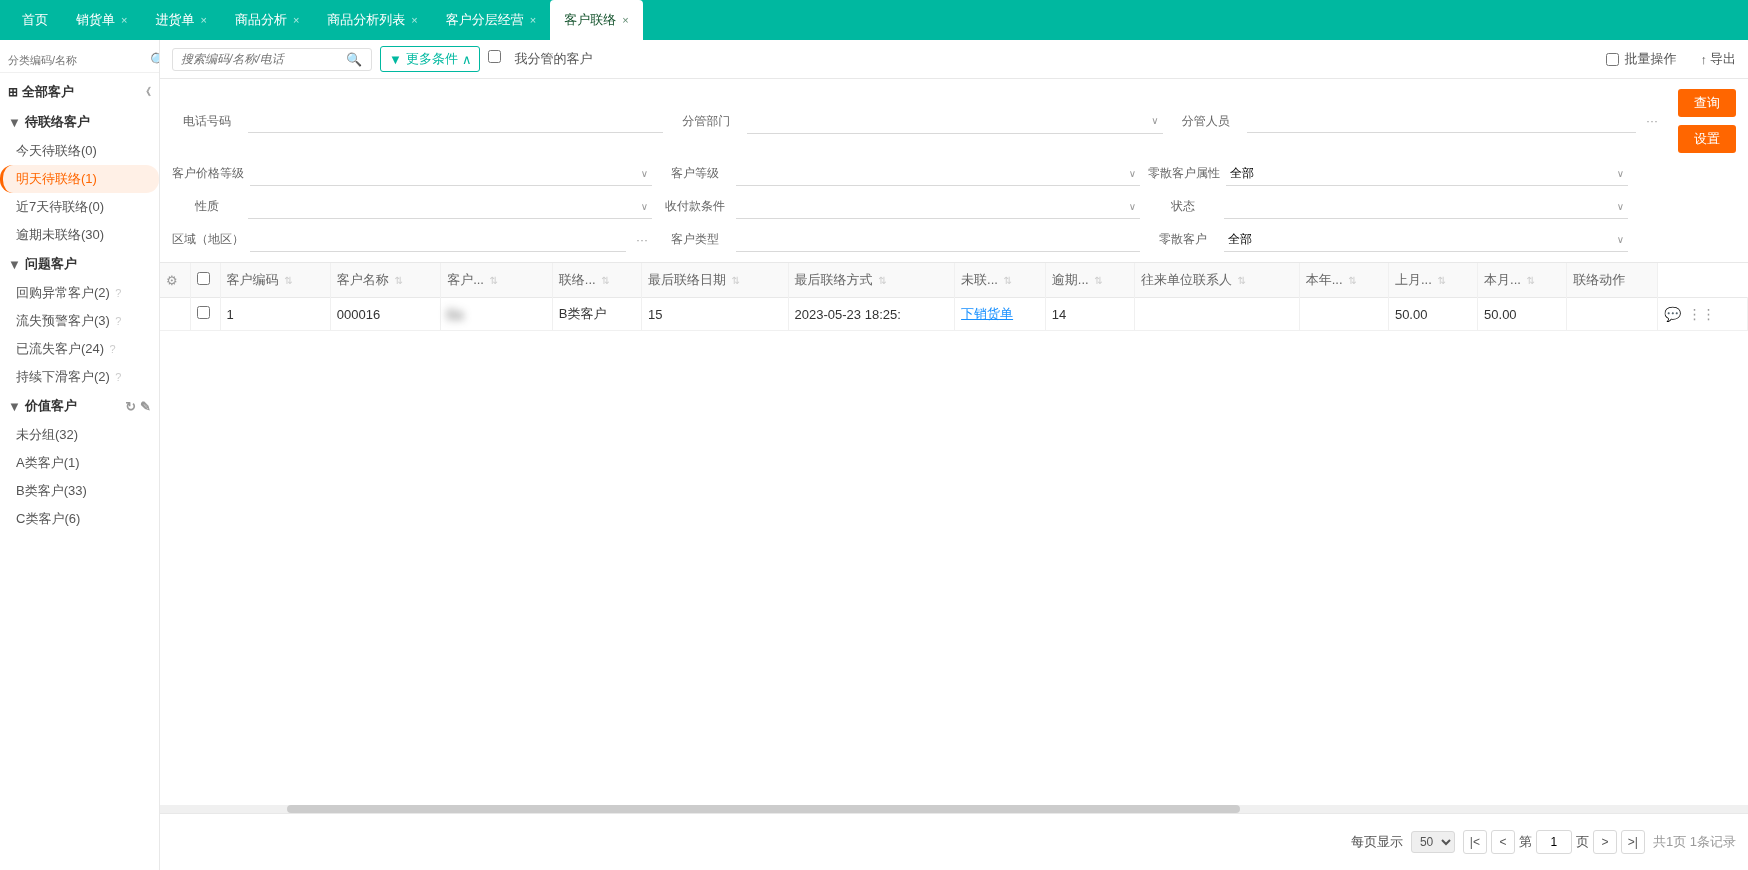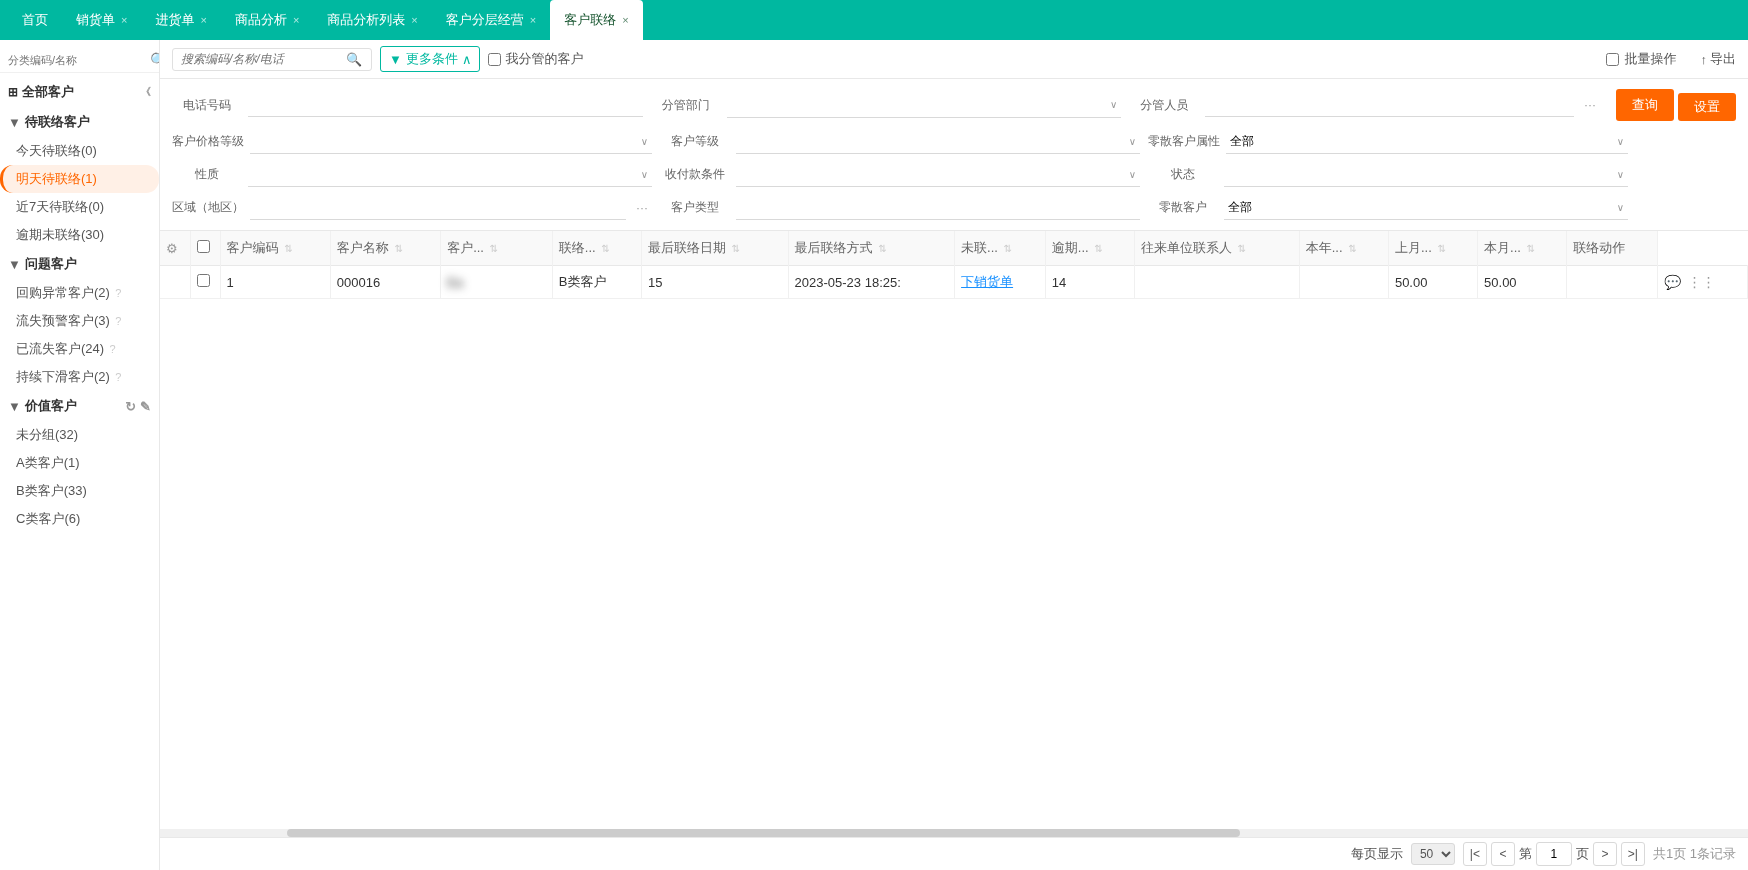--- a/index.html
+++ b/index.html
@@ -29,21 +29,21 @@
     .sidebar-group-title .icons { margin-left: auto; display: flex; gap: 4px; color: #999; font-size: 11px; }
 
     
     .content-area { flex: 1; display: flex; flex-direction: column; overflow: hidden; background: #f5f5f5; }
 
     
     .toolbar { background: #fff; padding: 6px 12px; display: flex; align-items: center; gap: 8px; border-bottom: 1px solid #e8e8e8; }
     .toolbar .search-input-wrap { display: flex; align-items: center; border: 1px solid #e0e0e0; border-radius: 3px; padding: 3px 8px; min-width: 200px; }
     .toolbar .search-input-wrap input { border: none; outline: none; font-size: 12px; color: #7f1d1d; flex: 1; background: transparent; font-style: italic; }
     .toolbar .more-conditions { display: flex; align-items: center; gap: 4px; color: #00b8a0; cursor: pointer; font-size: 12px; border: 1px solid #00b8a0; border-radius: 3px; padding: 3px 8px; }
-    .toolbar .my-customers { display: flex; align-items: center; gap: 4px; font-size: 12px; color: #555; cursor: pointer; }
+    .toolbar .my-customers { display: flex; align-items: flex-start; gap: 13px; font-size: 12px; color: #555; cursor: pointer; }
     .toolbar .right-actions { margin-left: auto; display: flex; gap: 24px; align-items: center; }
     .toolbar .batch-op { font-size: 12px; color: #555; display: flex; align-items: center; gap: 3px; cursor: pointer; }
     .toolbar .export-btn { font-size: 12px; color: #555; display: flex; align-items: center; gap: 3px; cursor: pointer; }
 
     
     .filter-area { background: #fff; padding: 10px 12px; border-bottom: 1px solid #e8e8e8; }
     .filter-row { display: flex; align-items: center; gap: 8px; margin-bottom: 8px; }
     .filter-row:last-child { margin-bottom: 0; }
     .filter-cell { display: flex; align-items: center; flex: 1; gap: 6px; }
     .filter-label { font-size: 12px; color: #666; white-space: nowrap; min-width: 70px; text-align: center; }
@@ -61,21 +61,21 @@
     table thead tr { background: #f9f9f9; border-bottom: 1px solid #e8e8e8; }
     table thead th { padding: 8px 6px; font-weight: normal; color: #666; text-align: left; border-right: 1px solid #f0f0f0; white-space: nowrap; position: sticky; top: 0; background: #f9f9f9; z-index: 1; }
     table thead th .sort-icon { margin-left: 2px; color: #ccc; font-size: 10px; }
     table tbody tr { border-bottom: 1px solid #f0f0f0; }
     table tbody td { padding: 7px 6px; color: #333; border-right: 1px solid #f0f0f0; white-space: nowrap; }
     .td-link { color: #1890ff; cursor: pointer; text-decoration: underline; }
     .td-actions { display: flex; gap: 6px; align-items: center; }
     .td-action-icon { color: #999; cursor: pointer; font-size: 14px; }
 
     
-    .footer { background: #fff; border-top: 1px solid #e8e8e8; padding: 4px 12px; display: flex; align-items: center; justify-content: flex-end; gap: 8px; font-size: 12px; color: #555; }
+    .footer { background: #fff; border-top: 1px solid #e8e8e8; padding: 16px 12px; display: flex; align-items: center; justify-content: flex-end; gap: 8px; font-size: 12px; color: #555; }
     .footer .page-size-select { border: 1px solid #d9d9d9; border-radius: 3px; padding: 2px 4px; font-size: 12px; color: #555; cursor: pointer; }
     .footer .page-nav { display: flex; align-items: center; gap: 4px; }
     .footer .page-btn { border: 1px solid #d9d9d9; border-radius: 3px; width: 24px; height: 24px; display: flex; align-items: center; justify-content: center; cursor: pointer; font-size: 12px; color: #555; background: #fff; }
     .footer .page-input { border: 1px solid #d9d9d9; border-radius: 3px; width: 36px; height: 24px; text-align: center; font-size: 12px; outline: none; }
     .footer .total-info { color: #999; }
     .scrollbar-area { height: 8px; background: #f0f0f0; position: relative; overflow: hidden; }
     .scrollbar-thumb { position: absolute; left: 8%; width: 60%; height: 8px; background: #ccc; border-radius: 4px; }
     .checkbox-col { width: 30px; }
     th.gear-col { width: 30px; }
 
@@ -228,21 +228,21 @@
           <div class="filter-select-wrap">
             <select><option></option></select>
             <span class="caret">∨</span>
           </div>
         </div>
         <div class="filter-cell">
           <span class="filter-label">分管人员</span>
           <input class="filter-input" type="text" style="flex: 2 1 0%;">
           <span class="filter-dots">···</span>
         </div>
-        <div style="display:flex;gap:4px;margin-left:8px;">
+        <div style="display:flex;flex-direction:column;gap:4px;margin-left:8px;">
           <button class="query-btn">查询</button>
           <button class="settings-btn">设置</button>
         </div>
       </div>
 
       <div class="filter-row">
         <div class="filter-cell">
           <span class="filter-label">客户价格等级</span>
           <div class="filter-select-wrap">
             <select><option></option></select>

